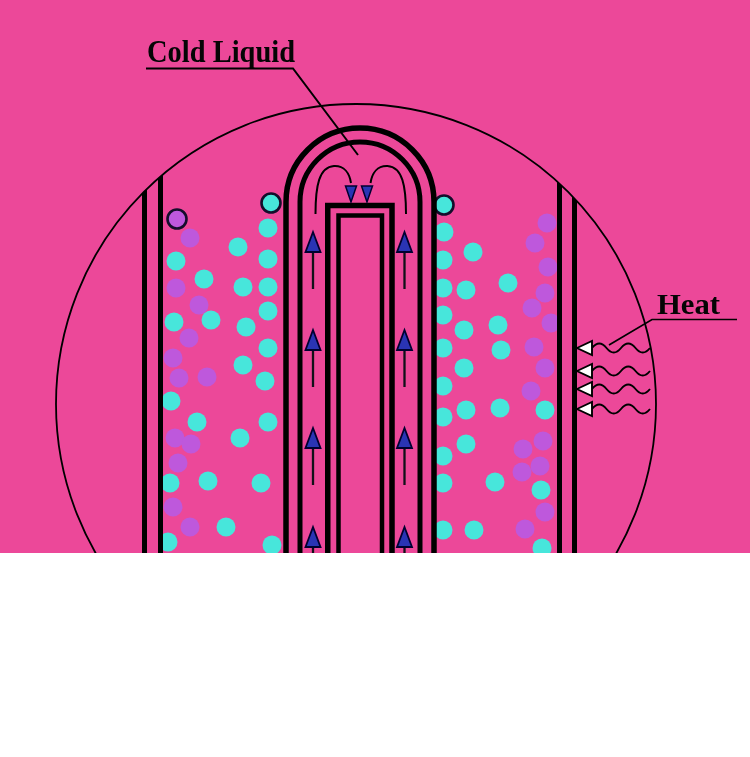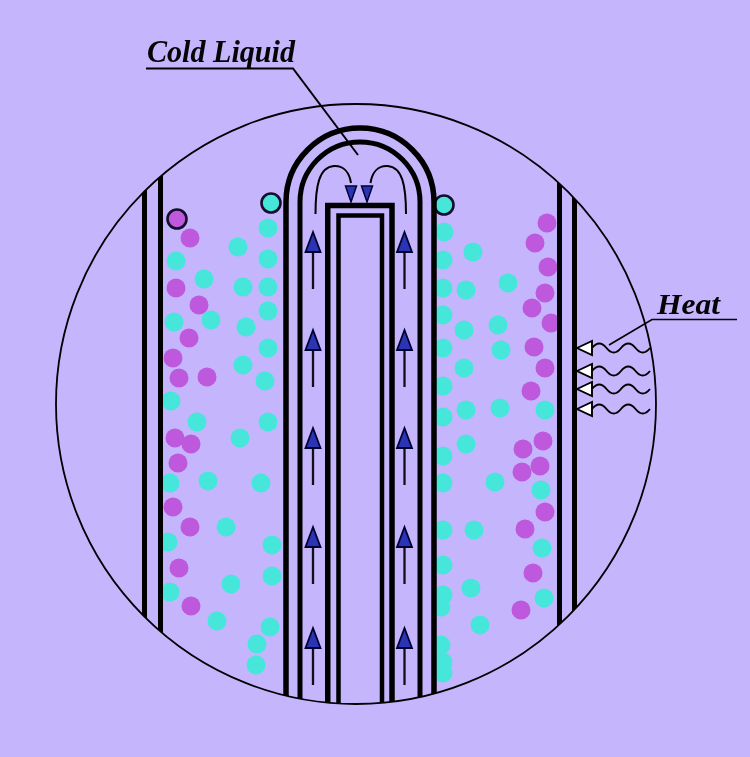--- a/index.html
+++ b/index.html
@@ -1,22 +1,21 @@
 <!DOCTYPE html>
 <html><head>
 <meta charset="utf-8">
 <style>
   html,body{margin:0;padding:0;background:#ffffff;}
   .canvas{
     position:relative;
-    width:750px;height:757px;
-    background:#c4b5fd;
+    width:750px;height:553px;
+    background:#ec4899;
     font-family:"Liberation Serif","DejaVu Serif",serif;
     overflow:hidden;
-    font-style:italic;
   }
   svg{position:absolute;left:0;top:0;}
   .label-text{
     font-family:"Liberation Serif","DejaVu Serif",serif;
     font-weight:bold;
     fill:#050505;
   }
 </style>
 </head>
 <body>

